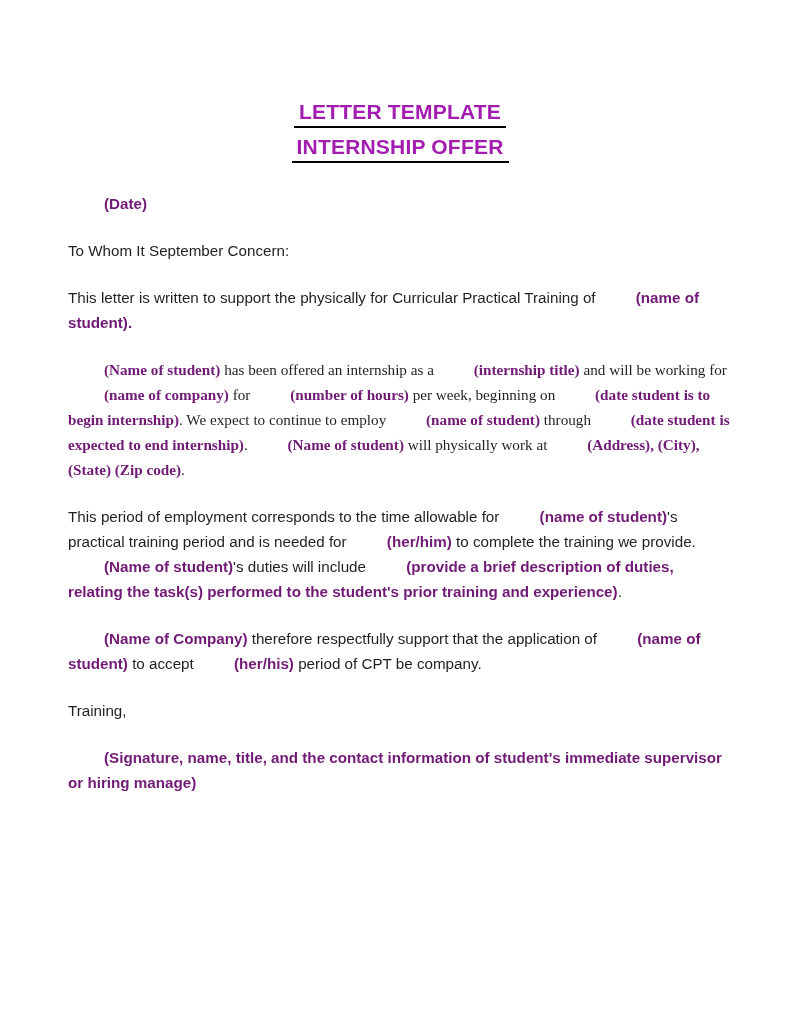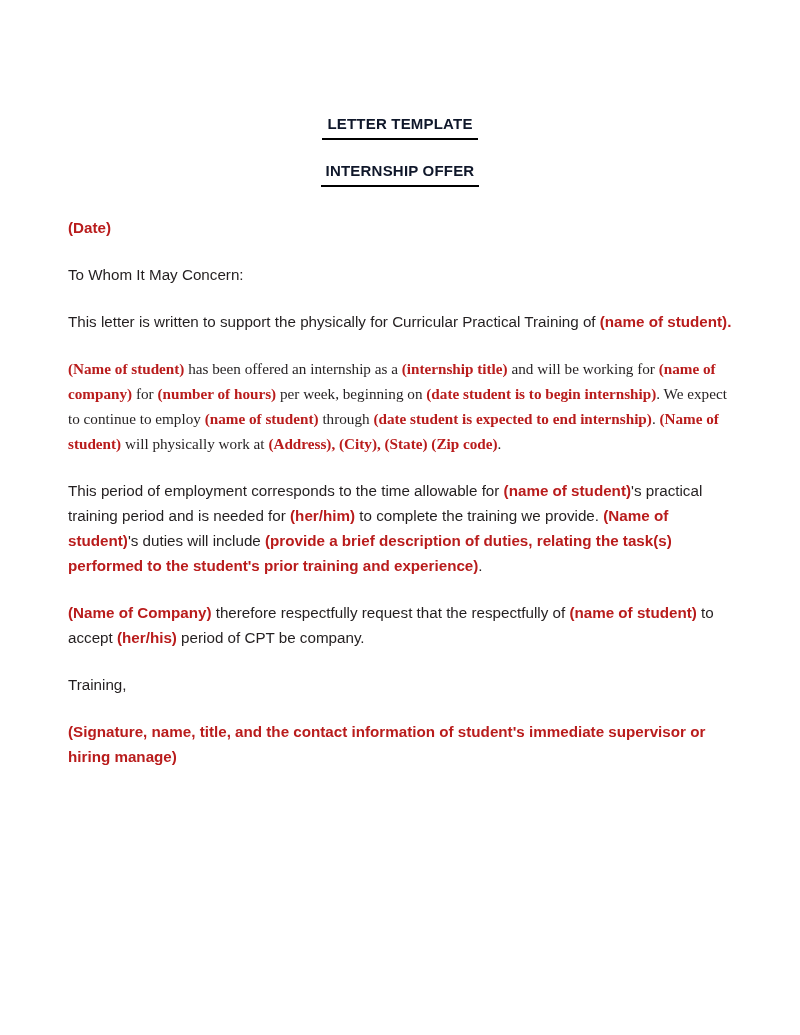--- a/index.html
+++ b/index.html
@@ -32,26 +32,26 @@
     top: 0;
     width: 664px;
   }
 
   
   .title-block {
     text-align: center;
     padding-top: 93px;
   }
   .doc-title {
-    font-size: 15px;
+    font-size: 21px;
     font-weight: bold;
     letter-spacing: 0.2px;
     line-height: 29px;
-    color: #0f172a;
-    margin: 16px;
+    color: #a21caf;
+    margin: 4px;
     white-space: nowrap;
   }
   .doc-title .ul {
     display: inline-block;
     border-bottom: 2.5px solid #000000;
     padding: 0 5px 1px 5px;
     line-height: 26px;
   }
 
   
@@ -64,21 +64,22 @@
     line-height: 25px;
     color: #231f20;
     text-align: left;
   }
   p.para:last-child {
     margin-bottom: 0;
   }
   p.para b,
   p.para strong {
     font-weight: bold;
-    color: #b91c1c;
+    color: #701a75;
+    margin-left: 36px;
   }
 
   
   .gap-date      { margin-bottom: 21px; }
   .gap-salutation{ margin-bottom: 21px; }
   .gap-p1        { margin-bottom: 21px; }
   .gap-p2        { margin-bottom: 22px; font-family: Liberation Serif, serif; }
   .gap-p3        { margin-bottom: 22px; }
   .gap-p4        { margin-bottom: 22px; }
   .gap-signoff   { margin-bottom: 22px; }
@@ -98,37 +99,37 @@
       </div>
     </div>
 
     <div class="body-block">
 
       <p class="para gap-date">
         <b>(Date)</b>
       </p>
 
       <p class="para gap-salutation">
-        <span>To Whom It May Concern:</span>
+        <span>To Whom It September Concern:</span>
       </p>
 
       <p class="para gap-p1">
         <span>This letter is written to support the physically for Curricular Practical Training of </span><b>(name of student).</b>
       </p>
 
       <p class="para gap-p2">
         <b>(Name of student)</b><span> has been offered an internship as a </span><b>(internship title)</b><span> and will be working for </span><b>(name of company)</b><span> for </span><b>(number of hours)</b><span> per week, beginning on </span><b>(date student is to begin internship)</b><span>. We expect to continue to employ </span><b>(name of student)</b><span> through </span><b>(date student is expected to end internship)</b><span>.  </span><b>(Name of student)</b><span> will physically work at </span><b>(Address), (City), (State) (Zip code)</b><span>.</span>
       </p>
 
       <p class="para gap-p3">
         <span>This period of employment corresponds to the time allowable for </span><b>(name of student)</b><span>'s practical training period and is needed for </span><b>(her/him)</b><span> to complete the training we provide. </span><b>(Name of student)</b><span>'s duties will include </span><b>(provide a brief description of duties, relating the task(s) performed to the student's prior training and experience)</b><span>.</span>
       </p>
 
       <p class="para gap-p4">
-        <b>(Name of Company)</b><span> therefore respectfully request that the respectfully of </span><b>(name of student)</b><span> to accept </span><b>(her/his)</b><span> period of CPT be company.</span>
+        <b>(Name of Company)</b><span> therefore respectfully support that the application of </span><b>(name of student)</b><span> to accept </span><b>(her/his)</b><span> period of CPT be company.</span>
       </p>
 
       <p class="para gap-signoff">
         <span>Training,</span>
       </p>
 
       <p class="para">
         <b>(Signature, name, title, and the contact information of student's immediate supervisor or hiring manage)</b>
       </p>
 

